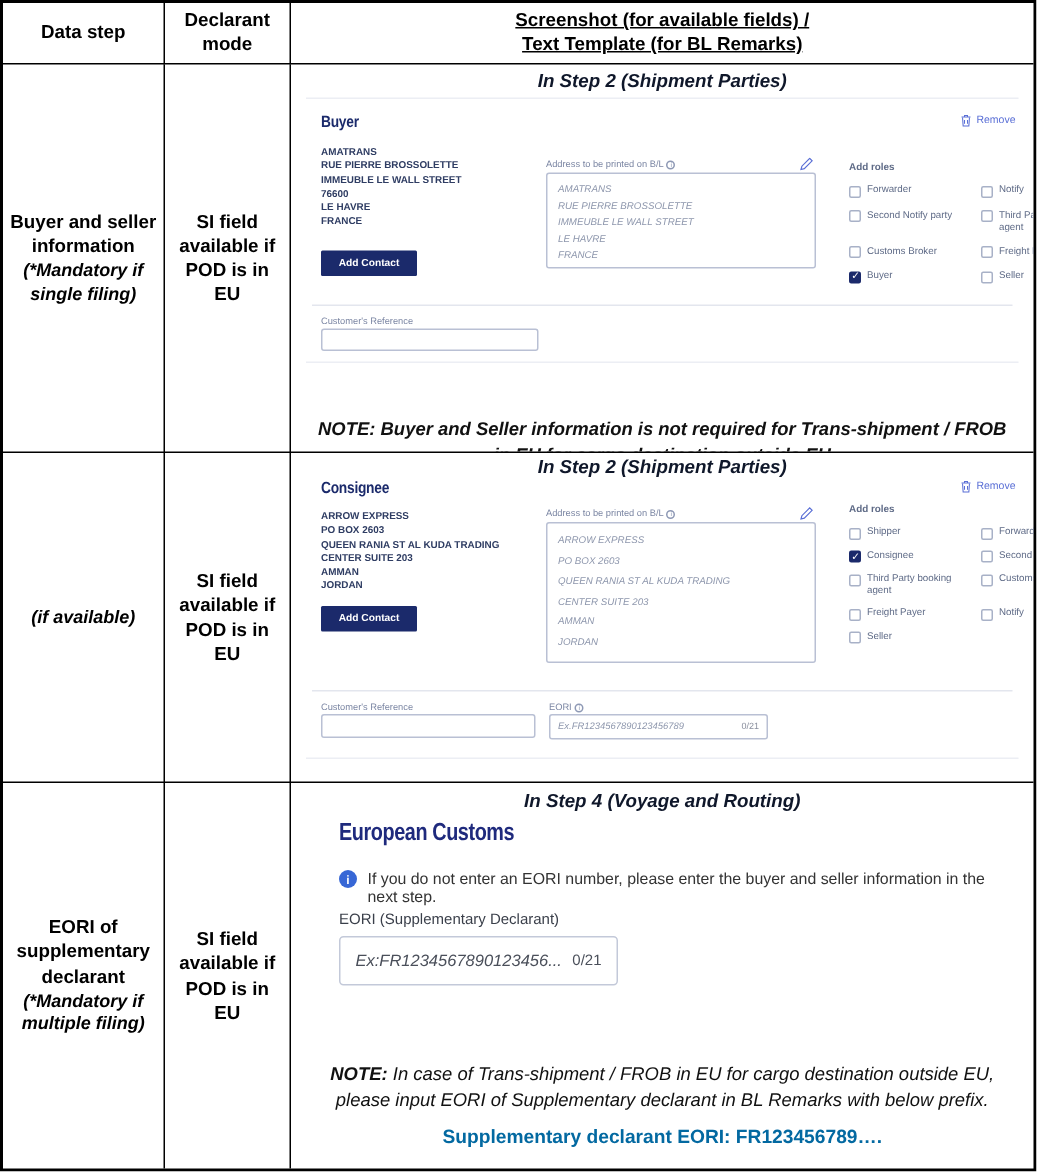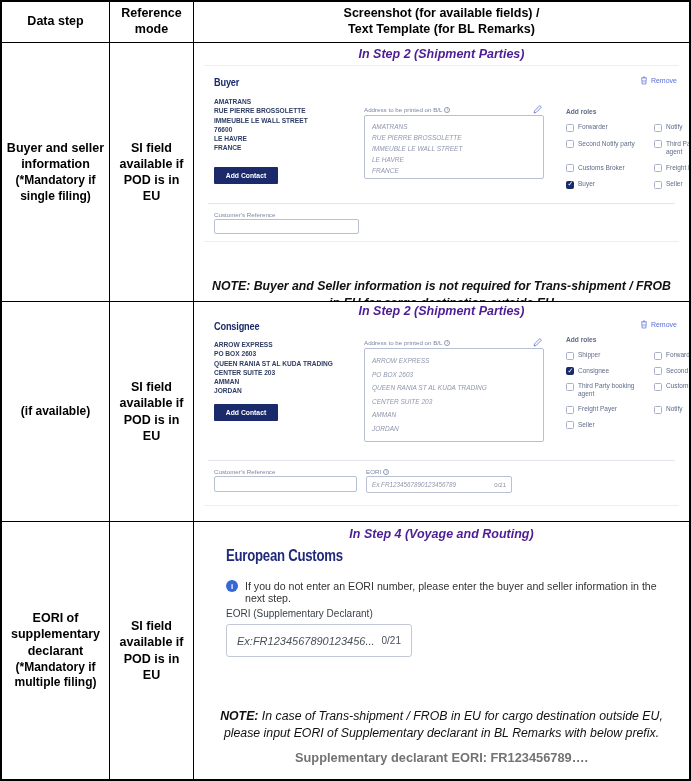--- a/index.html
+++ b/index.html
@@ -3,34 +3,34 @@
 <meta charset="utf-8">
 <style>
   * { margin:0; padding:0; box-sizing:border-box; }
   body { font-family:"Liberation Sans", sans-serif; background:#fff; }
   .tbl {
     width:691px; height:781px; border:2px solid #000; background:#fff;
     display:grid; grid-template-columns:108px 84px 1fr;
     grid-template-rows:41px 259px 220px 1fr;
   }
   .cell { border-right:1px solid #000; border-bottom:1px solid #000; position:relative; overflow:hidden; }
-  .cell.last-col { border-right:none; }
+  .cell.last-col { border-right:none;text-decoration:underline; }
   .cell.last-row { border-bottom:none; }
   .hd { display:flex; flex-direction:column; align-items:center; justify-content:center;
         font-weight:bold; font-size:12.5px; line-height:1.25; text-align:center; }
   .side { display:flex; flex-direction:column; align-items:center; justify-content:center;
           font-weight:bold; font-size:12.5px; line-height:1.3; text-align:center; padding:4px; }
-  .side .ital { font-size:12px; margin-top:1px; }
+  .side .ital { font-style:italic; font-size:12px; margin-top:1px; }
   .step-title { position:absolute; left:0; right:0; text-align:center; font-weight:bold;
-                font-style:italic; font-size:12.5px; color:#4c1d95; }
+                font-style:italic; font-size:12.5px; color:#0f172a; }
   .note { position:absolute; left:0; right:0; text-align:center; font-style:italic;
           font-size:12.3px; line-height:1.35; color:#111; padding:0 14px;margin-top:20px; }
   .note.bold-all { font-weight:bold; }
   .note .np { font-weight:bold; }
-  .supp-line { position:absolute; left:0; right:0; text-align:center; font-weight:bold; font-size:12.8px; color:#737373; }
+  .supp-line { position:absolute; left:0; right:0; text-align:center; font-weight:bold; font-size:12.8px; color:#0369a1; }
 
   
   .panel-heading { position:absolute; font-weight:bold; font-size:10px; color:#1b2a6b;
                    letter-spacing:-0.2px; transform:scale(0.92,1.08); transform-origin:left top; }
   .remove-btn { position:absolute; display:flex; align-items:center; gap:3px;
                 color:#5a6fd6; font-size:7px; cursor:pointer; }
   .addr-block { position:absolute; font-size:6.6px; font-weight:bold; color:#2f3d63; line-height:9.3px; }
   .btn-navy { position:absolute; background:#1b2a6b; color:#fff; font-size:6.8px; font-weight:bold;
               display:flex; align-items:center; justify-content:center; border:none; border-radius:1px; }
   .fld-label { position:absolute; font-size:6.2px; color:#7b86a3; display:flex; align-items:center; gap:2px; }
@@ -72,21 +72,21 @@
 </style>
 </head>
 <body>
 
 <div class="tbl">
 
   <div class="cell hd">
       <span>Data step</span>
     </div>
   <div class="cell hd">
-      <span>Reference mode</span>
+      <span>Declarant mode</span>
     </div>
   <div class="cell hd last-col">
     <span>Screenshot (for available fields) /</span>
       <span>Text Template (for BL Remarks)</span>
   </div>
 
   <div class="cell side">
     <span>Buyer and seller information</span>
     <span class="ital">(*Mandatory if single filing)</span>
   </div>

